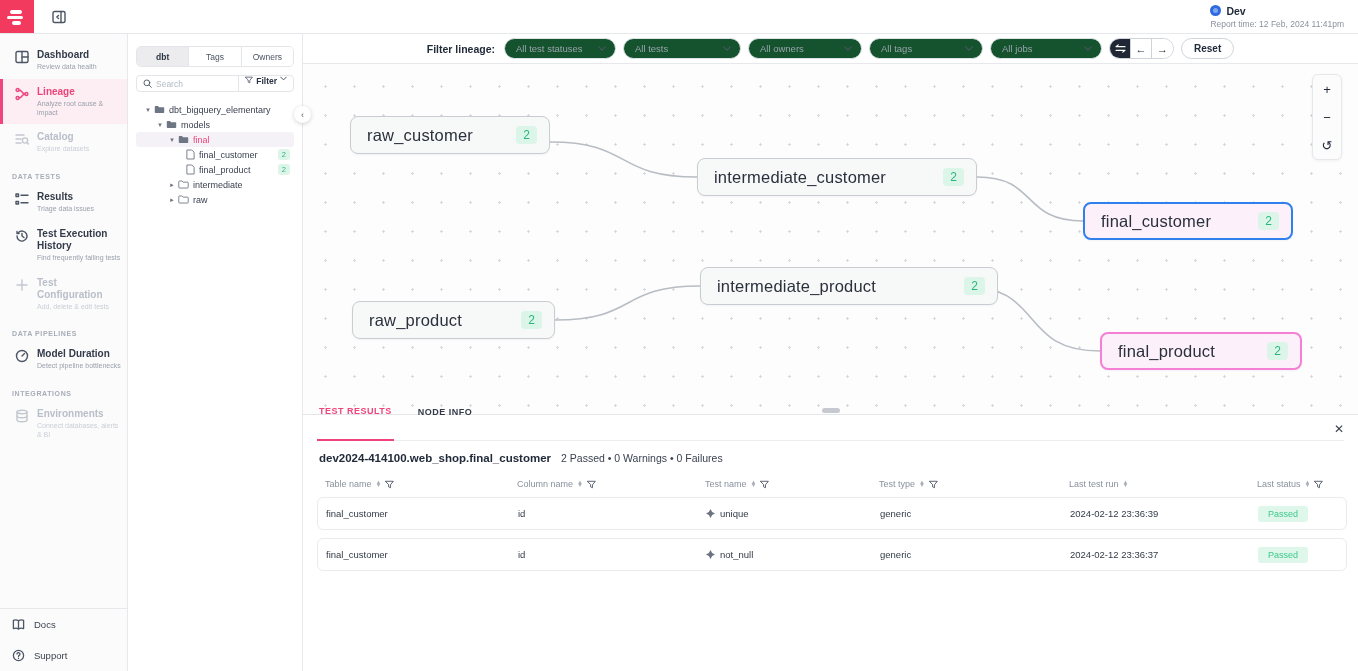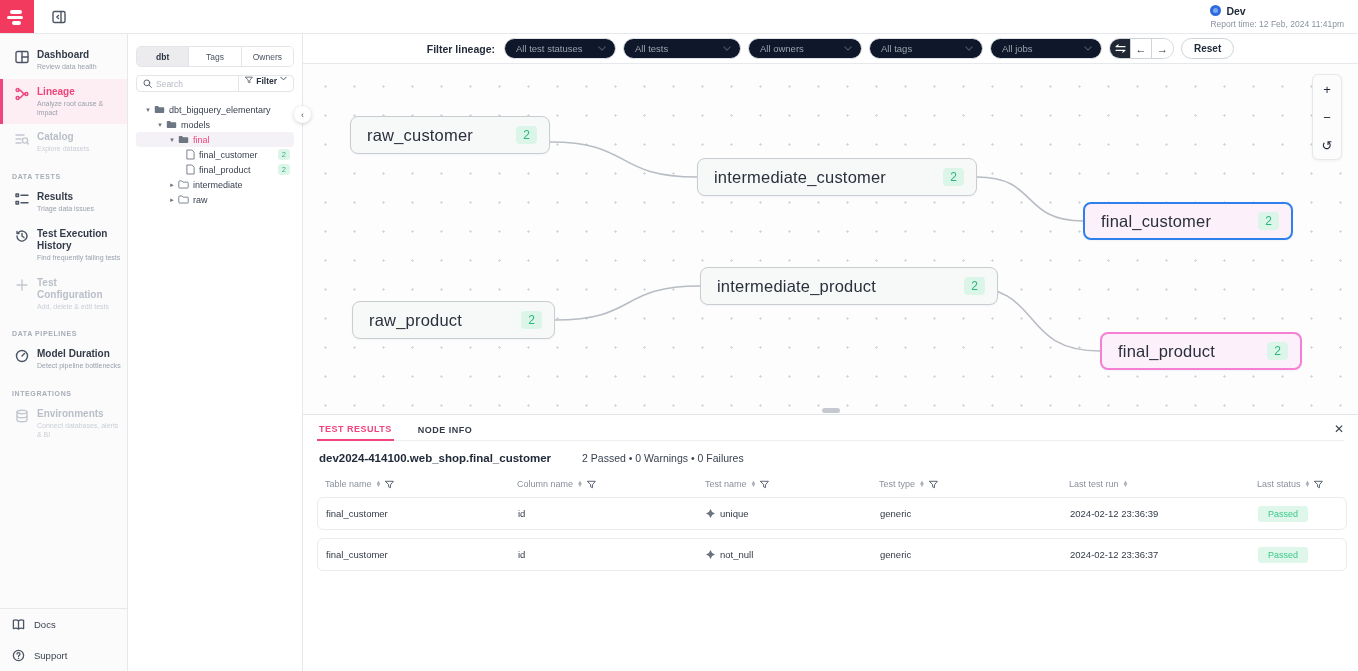--- a/index.html
+++ b/index.html
@@ -61,21 +61,21 @@
   .tree-row .tree-label { white-space:nowrap; }
   .tree-row.selected { background:#f4f2f7; }
   .tree-row.selected .tree-label { color:#f0447c; }
   .tree-badge { margin-left:auto; margin-right:4px; background:#ddf5e9; color:#2bb57e; font-size:7.5px; padding:1px 4px; border-radius:3px; }
   .panel-collapse { position:absolute; right:-9px; top:72px; width:17px; height:17px; background:#fff; border-radius:50%; box-shadow:0 1px 4px rgba(0,0,0,.18); display:flex; align-items:center; justify-content:center; font-size:9px; color:#4b5563; cursor:pointer; z-index:5; }
 
   
   .main-col { flex:1; display:flex; flex-direction:column; min-width:0; }
   .filter-bar { height:30px; border-bottom:1px solid #e6e8eb; background:#fff; display:flex; align-items:center; justify-content:center; gap:7px; }
   .filter-label { font-size:10.5px; font-weight:bold; color:#222b3a; margin-right:2px; }
-  .lineage-select { height:21px; border:1px solid #dfe3e8; border-radius:11px; display:flex; align-items:center; justify-content:space-between; padding:0 9px 0 11px; cursor:pointer; background:#0f172a; }
+  .lineage-select { height:21px; border:1px solid #dfe3e8; border-radius:11px; display:flex; align-items:center; justify-content:space-between; padding:0 9px 0 11px; cursor:pointer; background:#14532d; }
   .lineage-select .sel-text { font-size:9.5px; color:#9aa3ad; margin-right:14px; }
   .dir-group { display:flex; border:1px solid #cfd4da; border-radius:11px; overflow:hidden; height:21px; }
   .dir-btn { width:21px; display:flex; align-items:center; justify-content:center; font-size:11px; color:#222b3a; cursor:pointer; background:#fff; border-right:1px solid #cfd4da; }
   .dir-btn:last-child { border-right:none; }
   .dir-btn.dark { background:#1f2734; color:#fff; }
   .reset-btn { height:21px; border:1px solid #cfd4da; border-radius:11px; background:#fff; padding:0 12px; font-size:10px; font-weight:bold; color:#222b3a; cursor:pointer; font-family:"Liberation Sans", sans-serif; }
 
   
   .canvas { position:relative; flex:1; background-color:#fdfdfe; background-image:radial-gradient(#d6d9dd 1.1px, transparent 1.1px); background-size:29px 29px; background-position:8px 8px; overflow:hidden; }
   .edges { position:absolute; inset:0; width:100%; height:100%; }
@@ -84,24 +84,24 @@
   .gnode .gbadge { margin-left:auto; background:#dcf5e9; color:#2bb57e; font-size:12px; padding:2px 7px; border-radius:4px; }
   .gnode.sel-blue { background:#fcf0fa; border:2.5px solid #2f80ed; }
   .gnode.sel-pink { background:#fcf0fa; border:2px solid #f57fd4; }
   .zoom-panel { position:absolute; top:10px; right:16px; width:30px; background:#fcfcfd; border:1px solid #e6e8eb; border-radius:6px; box-shadow:0 1px 3px rgba(0,0,0,.06); display:flex; flex-direction:column; }
   .zoom-btn { height:28px; display:flex; align-items:center; justify-content:center; font-size:13px; color:#222b3a; cursor:pointer; }
   .drag-pill { position:absolute; bottom:1px; left:50%; transform:translateX(-50%); width:18px; height:5px; border-radius:3px; background:#c6cad0; cursor:row-resize; }
 
   
   .results-panel { height:257px; background:#fff; border-top:1px solid #e3e5e8; padding:0 14px; position:relative; }
   .rp-tabs { display:flex; gap:22px; border-bottom:1px solid #eceef1; height:26px; align-items:flex-end; }
-  .rp-tab { font-size:9px; font-weight:bold; letter-spacing:.5px; color:#323a47; padding:0 2px 5px 2px; cursor:pointer; }
+  .rp-tab { font-size:9px; font-weight:bold; letter-spacing:.5px; color:#323a47; padding:0 2px 23px 2px; cursor:pointer; }
   .rp-tab.active { color:#f0447c; border-bottom:2px solid #f0447c; margin-bottom:-1px; }
   .rp-close { position:absolute; right:14px; top:7px; font-size:12px; color:#3a4250; cursor:pointer; }
-  .rp-titlerow { display:flex; align-items:baseline; gap:31px; padding:11px 2px 9px 2px;text-align:right; }
+  .rp-titlerow { display:flex; align-items:baseline; gap:10px; padding:11px 2px 9px 2px;text-align:right; }
   .rp-title { font-size:11.5px; font-weight:bold; color:#222b3a; }
   .rp-summary { font-size:10.5px; color:#3a4250; }
   .tbl { width:1030px; }
   .tbl-head { display:grid; grid-template-columns:192px 188px 174px 190px 188px 1fr; padding:6px 0 8px 0; }
   .th { display:flex; align-items:center; gap:4px; font-size:9px; color:#8a919d; padding-left:8px; }
   .sort-ic { display:flex; flex-direction:column; line-height:.48; font-size:6px; color:#aab0b9; cursor:pointer; }
   .funnel { cursor:pointer; display:flex; }
   .tbl-row { display:grid; grid-template-columns:192px 188px 174px 190px 188px 1fr; align-items:center; height:33px; background:#fff; border:1px solid #e9ebef; border-radius:6px; margin-bottom:8px; cursor:pointer; }
   .td { font-size:9.5px; color:#323a47; padding-left:8px; display:flex; align-items:center; gap:5px; }
   .status-badge { background:#dff7ea; color:#3fc98c; font-size:9px; padding:3px 10px; border-radius:3px; }

